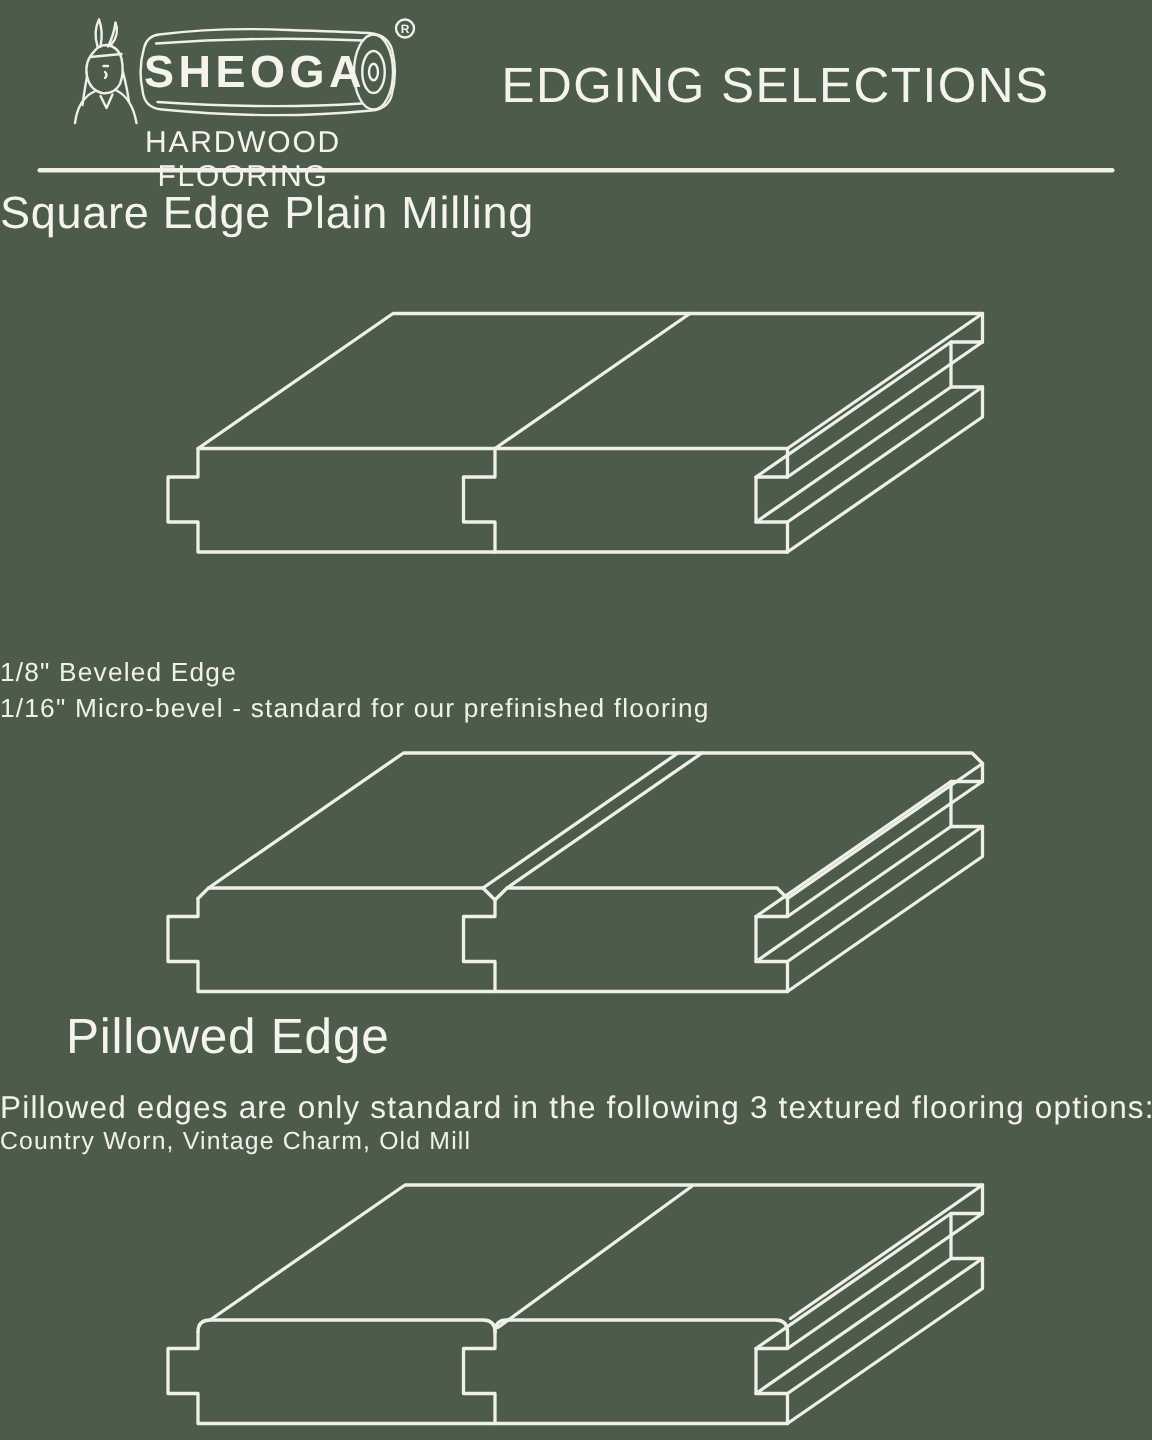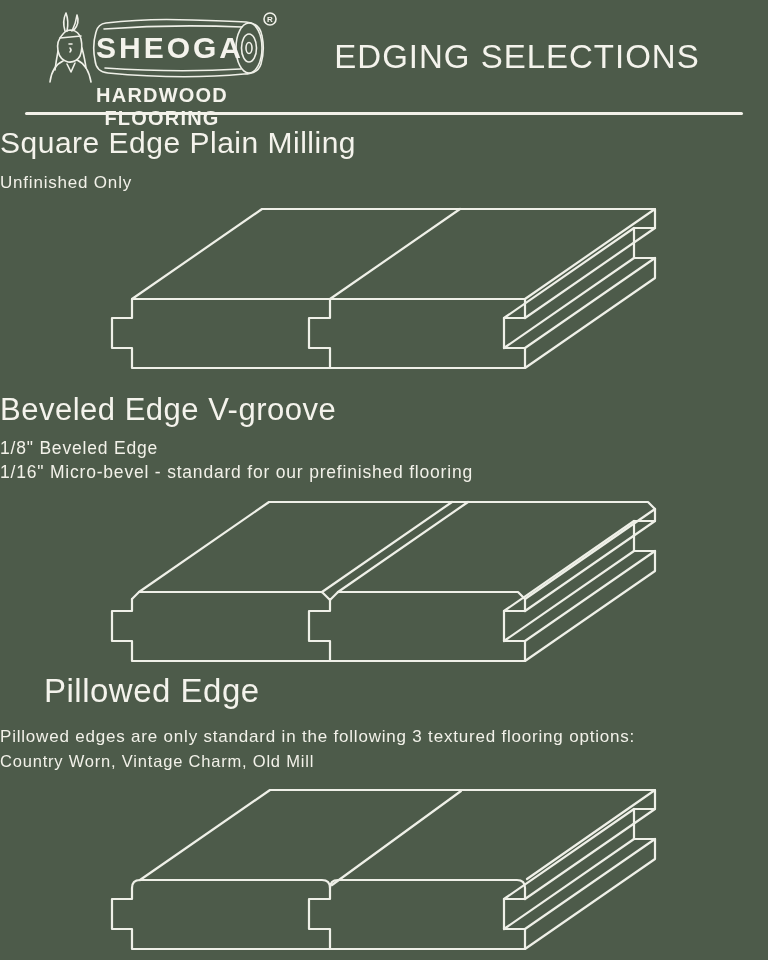--- a/index.html
+++ b/index.html
@@ -6,21 +6,21 @@
   #poster{
     position:relative;width:768px;height:960px;overflow:hidden;
     background:#4d5b4a;
     font-family:"Liberation Sans", sans-serif;
     color:#f2f1e9;
   }
   .abs{position:absolute;}
   .ctr{white-space:nowrap;}
   #brand-tagline{
     left:42px;top:84px;width:240px;
-    font-size:20px;font-weight:bold;letter-spacing:1.2px;text-align:center;
+    font-size:20px;font-weight:normal;letter-spacing:1.2px;text-align:center;
     color:#f4f3ec;
   }
   #page-title{
     left:272px;top:38px;width:490px;
     font-size:33px;font-weight:300;letter-spacing:1px;text-align:center;
     color:#f4f3ec;
   }
   #header-divider{
     left:25px;top:112px;width:718px;height:3px;background:#f2f1e9;border-radius:2px;
   }
@@ -29,21 +29,21 @@
   }
   .section-subtitle{
     left:0;width:768px;font-weight:400;color:#f2f1e9;letter-spacing:0.8px;
   }
   #h-square{top:126px;font-size:30px;}
   #sub-square-1{top:173px;font-size:17px;}
   #h-bevel{top:392px;font-size:31px;}
   #sub-bevel-1{top:438px;font-size:17.5px;}
   #sub-bevel-2{top:462px;font-size:17.5px;}
   #h-pillow{top:672px;font-size:33px;padding-left:44px;}
-  #sub-pillow-1{top:727px;font-size:17px;}
+  #sub-pillow-1{top:727px;font-size:21px;}
   #sub-pillow-2{top:752px;font-size:16.5px;}
   svg .ln{fill:none;stroke:#eff0e8;stroke-width:2.2;stroke-linecap:round;stroke-linejoin:round;}
   svg .thin{stroke-width:1.6;}
   svg .brandtxt{fill:#f4f3ec;font-family:"Liberation Sans",sans-serif;font-weight:bold;}
 </style>
 </head>
 <body>
 
 <div id="poster">
 
@@ -73,35 +73,33 @@
     <text class="brandtxt" x="228" y="12" font-size="8" text-anchor="middle">R</text>
   </svg>
 
   <div class="abs" id="brand-tagline">HARDWOOD FLOORING</div>
 
   <div class="abs ctr" id="page-title">EDGING SELECTIONS</div>
 
   <div class="abs" id="header-divider"></div>
 
   <div class="abs ctr section-heading" id="h-square">Square Edge Plain Milling</div>
-  <div class="abs ctr section-subtitle" id="sub-square-1">Unfinished Only</div>
 
   <svg class="abs" style="left:95px;top:195px" width="580" height="192" viewBox="0 0 580 192">
     <path class="ln" d="M430,104 L37,104 L167,14 L560,14 Z"></path>
     <path class="ln" d="M235,104 L365,14"></path>
     <path class="ln" d="M37,104 V123 H17 V153 H37 V173 H430 L560,83 V63"></path>
     <path class="ln" d="M235,104 V123 H214 V153 H235 V173"></path>
     <path class="ln" d="M430,104 V123 H409 V153 H430 V173"></path>
     <path class="ln" d="M430,123 L560,33 M560,14 V33"></path>
     <path class="ln" d="M409,123 L539,33"></path>
     <path class="ln" d="M409,153 L539,63 M430,153 L560,63"></path>
     <path class="ln" d="M560,33 H539 V63 H560"></path>
   </svg>
 
-  <div class="abs ctr section-heading" id="h-bevel">Beveled Edge V-groove</div>
   <div class="abs ctr section-subtitle" id="sub-bevel-1">1/8" Beveled Edge</div>
   <div class="abs ctr section-subtitle" id="sub-bevel-2">1/16" Micro-bevel - standard for our prefinished flooring</div>
 
   <svg class="abs" style="left:95px;top:488px" width="580" height="192" viewBox="0 0 580 192">
     <path class="ln" d="M37,111 L44,104 L174,14 L553,14 L560,21"></path>
     <path class="ln" d="M44,104 H227 L235,112 L243,104 H423 L430,111"></path>
     <path class="ln" d="M227,104 L357,14 M243,104 L373,14"></path>
     <path class="ln" d="M37,111 V123 H17 V153 H37 V173 H430 L560,83 V63"></path>
     <path class="ln" d="M235,112 V123 H214 V153 H235 V173"></path>
     <path class="ln" d="M430,111 V123 H409 V153 H430 V173"></path>

